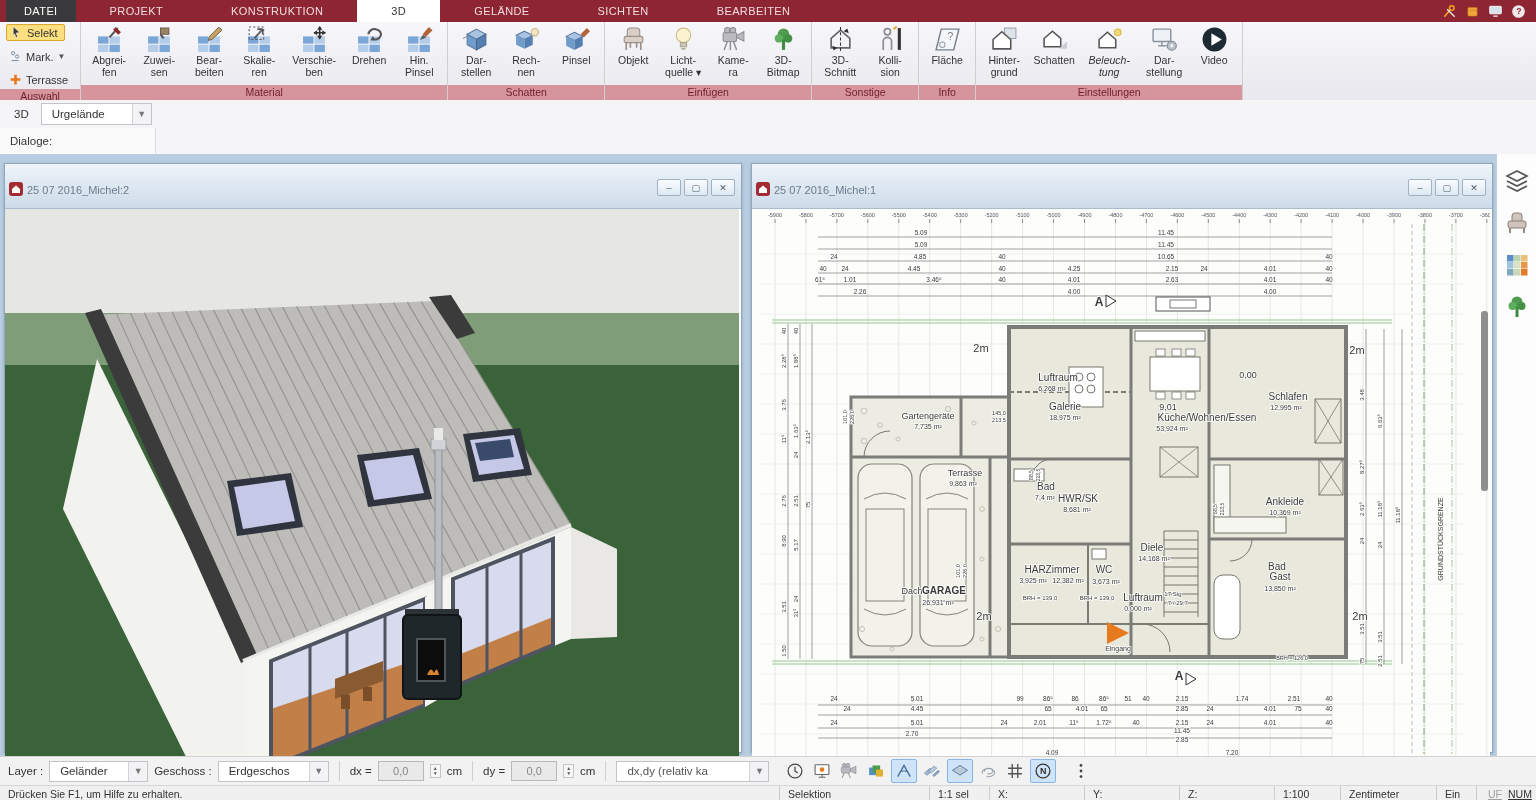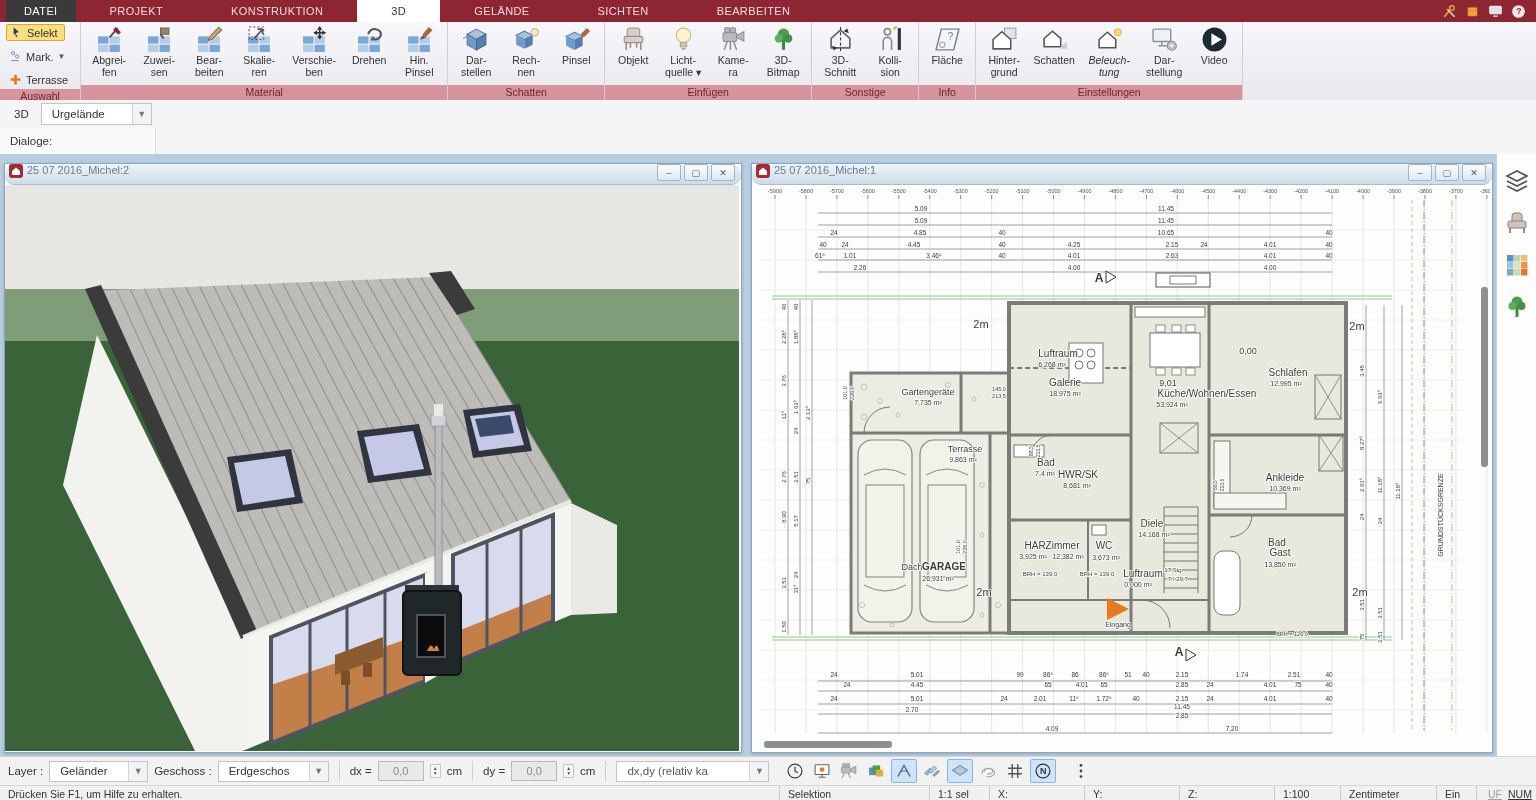--- a/index.html
+++ b/index.html
@@ -30,21 +30,21 @@
   #row-view{position:absolute;left:0;top:100px;width:1536px;height:28px;background:#f5f5f7;border-bottom:1px solid #d8d8dc;display:flex;align-items:center;font-size:11.5px;color:#333;}
   #row-view .lbl{margin:0 12px 0 14px;}
   .selectbox{display:flex;align-items:center;border:1px solid #c3c3c8;background:#fff;height:20px;font-size:11.5px;color:#333;}
   .selectbox .val{padding:0 10px;min-width:70px;}
   .selectbox .chev{width:18px;height:100%;border-left:1px solid #d4d4d8;display:flex;align-items:center;justify-content:center;color:#777;font-size:9px;background:#f3f3f5;}
   #row-dialog{position:absolute;left:0;top:128px;width:1536px;height:26px;background:#f5f5f7;border-bottom:1px solid #cfd4da;font-size:11.5px;color:#333;display:flex;align-items:flex-start;}
   #row-dialog span{padding-left:10px;border-right:1px solid #dcdce0;width:145px;height:100%;display:flex;align-items:center;background:#fafafa;}
   
   #mdi{position:absolute;left:0;top:154px;width:1536px;height:602px;background:#b9cde1;}
   .win{position:absolute;background:#fff;border:1px solid #8ea7bd;box-shadow:0 1px 3px rgba(40,60,90,.25);}
-  .wtitle{height:20px;background:linear-gradient(#eef4fa,#cddbe9);border-bottom:1px solid #a8bccd;display:flex;align-items:flex-start;font-size:11px;color:#6b7c8d;padding:0 4px;border-radius:9px;}
+  .wtitle{height:20px;background:linear-gradient(#eef4fa,#cddbe9);border-bottom:1px solid #a8bccd;display:flex;align-items:flex-end;font-size:11px;color:#6b7c8d;padding:12px 4px;}
   .wtitle .appico{width:14px;height:14px;margin-right:4px;}
   .wbtns{margin-left:auto;display:flex;gap:3px;padding-right:2px;}
   .wbtn{width:22px;height:15px;border:1px solid #9fb2c3;background:linear-gradient(#fbfdff,#dde8f1);font-size:9px;color:#4e5b68;display:flex;align-items:center;justify-content:center;border-radius:2px;}
   .wcontent{position:relative;overflow:hidden;}
   
   .vscroll{position:absolute;right:2px;top:102px;width:7px;height:180px;background:#8f8f8f;border-radius:3px;}
   .hscroll{position:absolute;left:12px;bottom:3px;width:128px;height:7px;background:#8f8f8f;border-radius:3px;}
   
   #sidepanel{position:absolute;right:0;top:0;width:39px;height:602px;background:#fdfdfd;border-left:1px solid #c3d0dc;display:flex;flex-direction:column;align-items:center;padding-top:14px;gap:16px;}
   #sidepanel span{width:26px;height:26px;}

